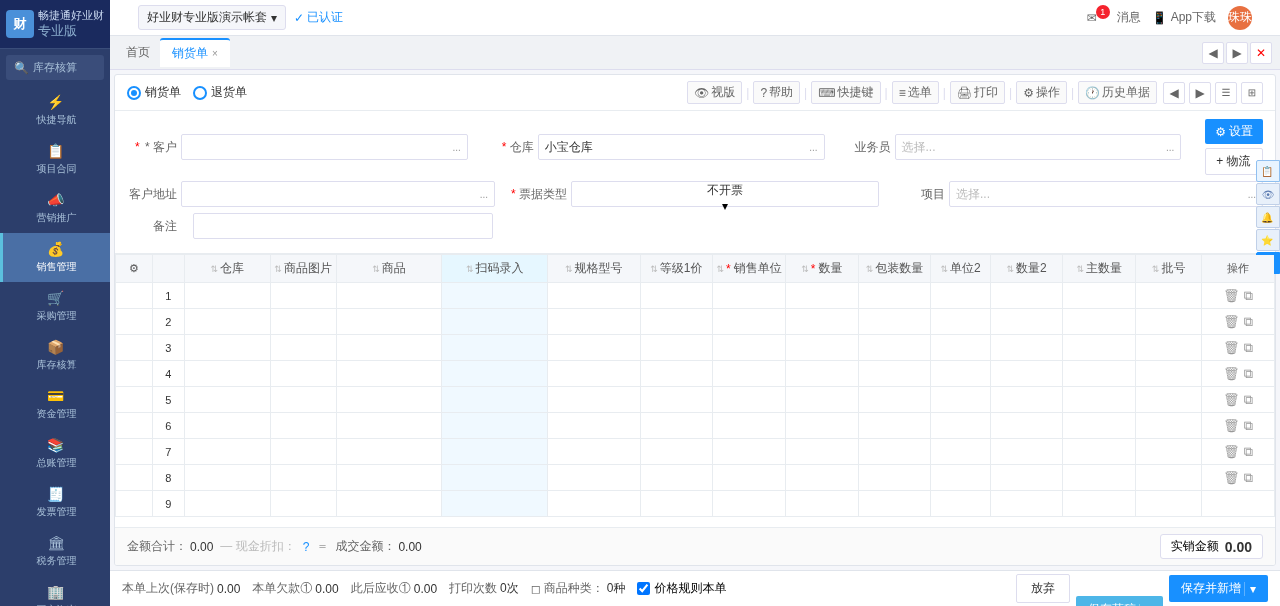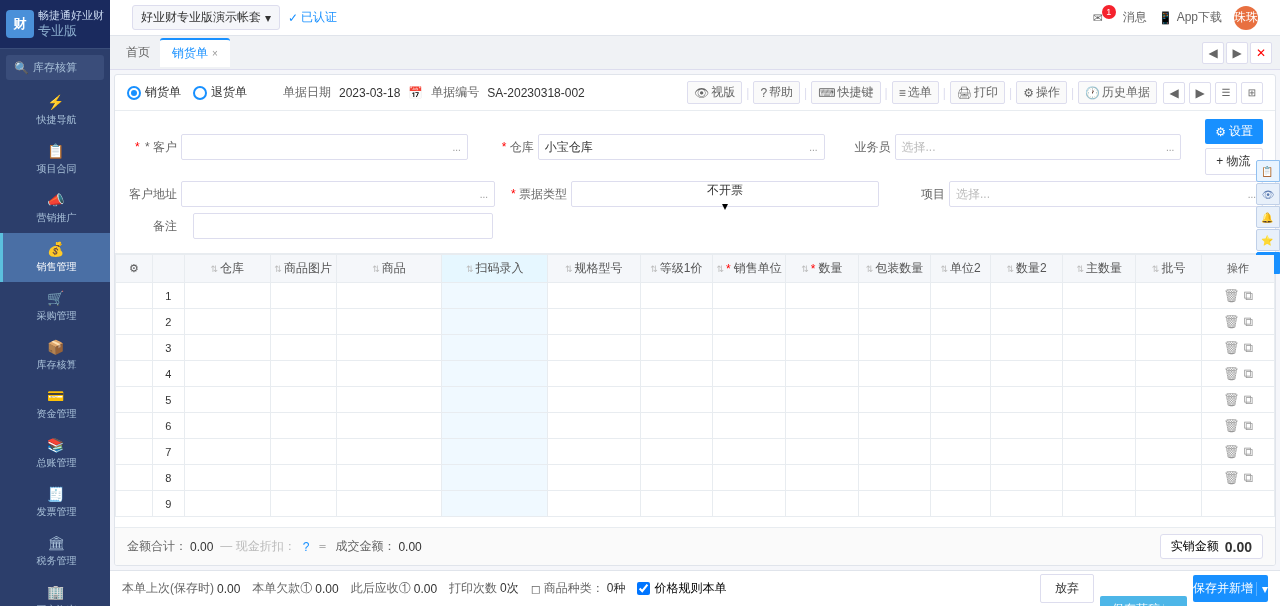--- a/index.html
+++ b/index.html
@@ -14,21 +14,21 @@
     .sidebar-search-text { color: #a8c0d8; font-size: 11px; }
     .sidebar-nav-item { padding: 8px 6px; display: flex; flex-direction: column; align-items: center; gap: 3px; cursor: pointer; color: #a8c0d8; border-left: 3px solid transparent; }
     .sidebar-nav-item.active { background: #4a6fa5; color: #fff; border-left: 3px solid #5bc0de; }
     .sidebar-nav-icon { font-size: 14px; }
     .sidebar-nav-label { font-size: 10px; text-align: center; }
 
     
     .main { flex: 1; display: flex; flex-direction: column; background: #f5f6fa; overflow: hidden; }
 
     
-    .topbar { height: 36px; background: #fff; display: flex; align-items: center; justify-content: space-between; padding: 0 22px; border-bottom: 1px solid #e0e4eb; }
+    .topbar { height: 36px; background: #fff; display: flex; align-items: center; justify-content: space-between; padding: 0 28px; border-bottom: 1px solid #e0e4eb; }
     .topbar-left { display: flex; align-items: center; gap: 8px; }
     .company-selector { display: flex; align-items: center; gap: 4px; background: #f5f6fa; border: 1px solid #dde; border-radius: 3px; padding: 3px 8px; cursor: pointer; color: #333; }
     .certified-badge { display: flex; align-items: center; gap: 3px; color: #1890ff; font-size: 11px; }
     .topbar-right { display: flex; align-items: center; gap: 12px; }
     .topbar-icon-btn { display: flex; align-items: center; gap: 3px; color: #666; cursor: pointer; font-size: 11px; }
     .badge { background: #f5222d; color: #fff; border-radius: 50%; width: 14px; height: 14px; display: flex; align-items: center; justify-content: center; font-size: 9px; position: relative; top: -6px; left: -4px; }
     .avatar { width: 24px; height: 24px; background: #e87040; border-radius: 50%; display: flex; align-items: center; justify-content: center; color: #fff; font-size: 10px; }
 
     
     .tabbar { height: 34px; background: #f0f2f5; display: flex; align-items: center; padding: 0 8px; gap: 2px; border-bottom: 1px solid #dde; }
@@ -116,21 +116,21 @@
     .realized-value { color: #333; font-size: 14px; font-weight: bold; }
 
     
     .footer-bar { height: 36px; background: #fff; border-top: 1px solid #e0e4eb; display: flex; align-items: center; padding: 0 12px; gap: 12px; }
     .footer-item { display: flex; align-items: center; gap: 3px; color: #666; font-size: 11px; }
     .footer-value { color: #333; }
     .footer-checkbox { display: flex; align-items: center; gap: 4px; cursor: pointer; }
     .footer-actions { margin-left: auto; display: flex; align-items: center; gap: 6px; }
     .btn-abandon { background: #fff; color: #333; border: 1px solid #dde; border-radius: 2px; padding: 5px 14px; cursor: pointer; font-size: 12px; }
     .btn-save-draft { background: #4db6e8; color: #fff; border: none; border-radius: 2px; padding: 5px 12px; cursor: pointer; font-size: 12px; display: flex; align-items: flex-end; gap: 3px; margin-top: 42px; }
-    .btn-save-new { background: #1890ff; color: #fff; border: none; border-radius: 2px; padding: 5px 0; cursor: pointer; font-size: 12px; display: flex; align-items: center; gap: 3px; }
+    .btn-save-new { background: #1890ff; color: #fff; border: none; border-radius: 2px; padding: 5px 12px; cursor: pointer; font-size: 12px; display: flex; align-items: center; gap: 3px; }
     .btn-dropdown-arrow { border-left: 1px solid rgba(255,255,255,0.3); padding-left: 5px; }
 
     
     .table-wrapper::-webkit-scrollbar { height: 6px; width: 6px; }
     .table-wrapper::-webkit-scrollbar-track { background: #f0f2f5; }
     .table-wrapper::-webkit-scrollbar-thumb { background: #c0c8d8; border-radius: 3px; }
     .quick-btn { width: 24px; height: 22px; background: #e8f0fa; border: 1px solid #c0d0e8; display: flex; align-items: center; justify-content: center; cursor: pointer; color: #5a7ab0; font-size: 10px; border-radius: 2px 0 0 2px; }
 
     .content-wrapper { position: relative; flex: 1; display: flex; flex-direction: column; overflow: hidden; }
   </style>
@@ -248,27 +248,20 @@
       <div class="form-header">
         <div class="radio-group">
           <label class="radio-item">
             <div class="radio-dot active"></div>
             <span>销货单</span>
           </label>
           <label class="radio-item">
             <div class="radio-dot"></div>
             <span>退货单</span>
           </label>
-        </div>
-        <div class="form-meta">
-          <span class="form-meta-label">单据日期</span>
-          <span>2023-03-18</span>
-          <span>📅</span>
-          <span class="form-meta-label">单据编号</span>
-          <span>SA-20230318-002</span>
         </div>
         <div class="toolbar-right">
           <div class="toolbar-btn">
             <span>👁</span>
             <span>视版</span>
           </div>
           <span style="color:#dde;">|</span>
           <div class="toolbar-btn">
             <span>?</span>
             <span>帮助</span>

